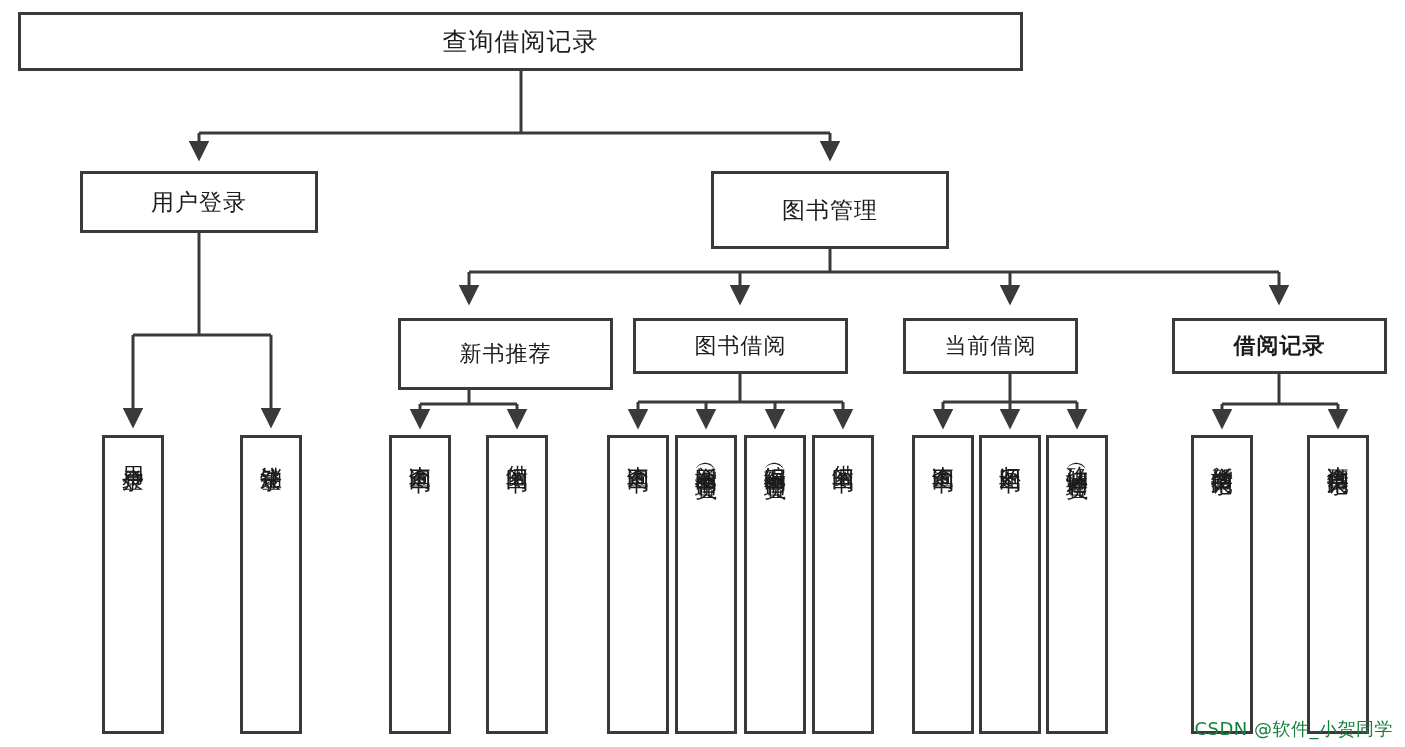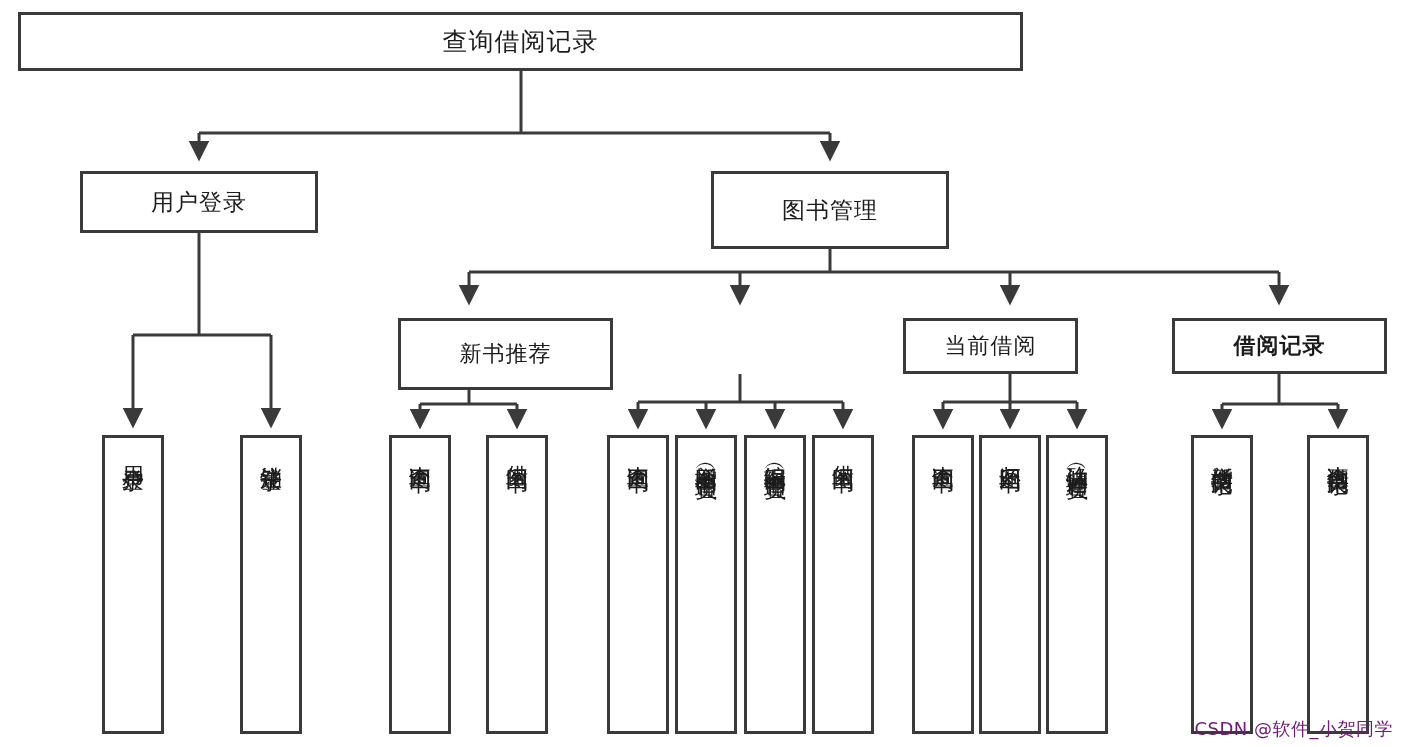--- a/index.html
+++ b/index.html
@@ -59,21 +59,21 @@
     line-height: 1.18;
     letter-spacing: 2px;
     white-space: nowrap;
     color: #1c1c1c;
   }
   .watermark {
     position: absolute;
     right: 12px;
     bottom: 6px;
     font-size: 18px;
-    color: #701a75;
+    color: #15803d;
     white-space: nowrap;
     letter-spacing: 0.5px;
   }
 </style>
 </head>
 <body>
 
 <div id="canvas">
 
   <svg class="wires" viewBox="0 0 1405 747">
@@ -125,20 +125,21 @@
       <path d="M 1338 404 L 1338 426" marker-end="url(#arrow)"></path>
     </g>
   </svg>
 
   <div class="node root" style="left:18px; top:12px; width:1005px; height:59px;">查询借阅记录</div>
 
   <div class="node level2" style="left:80px; top:171px; width:238px; height:62px;">用户登录</div>
   <div class="node level2" style="left:711px; top:171px; width:238px; height:78px;">图书管理</div>
 
   <div class="node level3" style="left:362px; top:318px; width:215px; height:72px;margin-left:36px;">新书推荐</div>
+  <div class="node level3" style="left:633px; top:318px; width:215px; height:56px;">图书借阅</div>
   <div class="node level3" style="left:903px; top:318px; width:175px; height:56px;">当前借阅</div>
   <div class="node level3" style="left:1172px; top:318px; width:215px; height:56px;font-weight:bold;">借阅记录</div>
 
   <div class="node leaf" style="left:102px; top:435px; width:62px; height:299px;">
     <span class="vtext">用户登录</span>
   </div>
   <div class="node leaf" style="left:240px; top:435px; width:62px; height:299px;">
     <span class="vtext">注销登录</span>
   </div>
 

